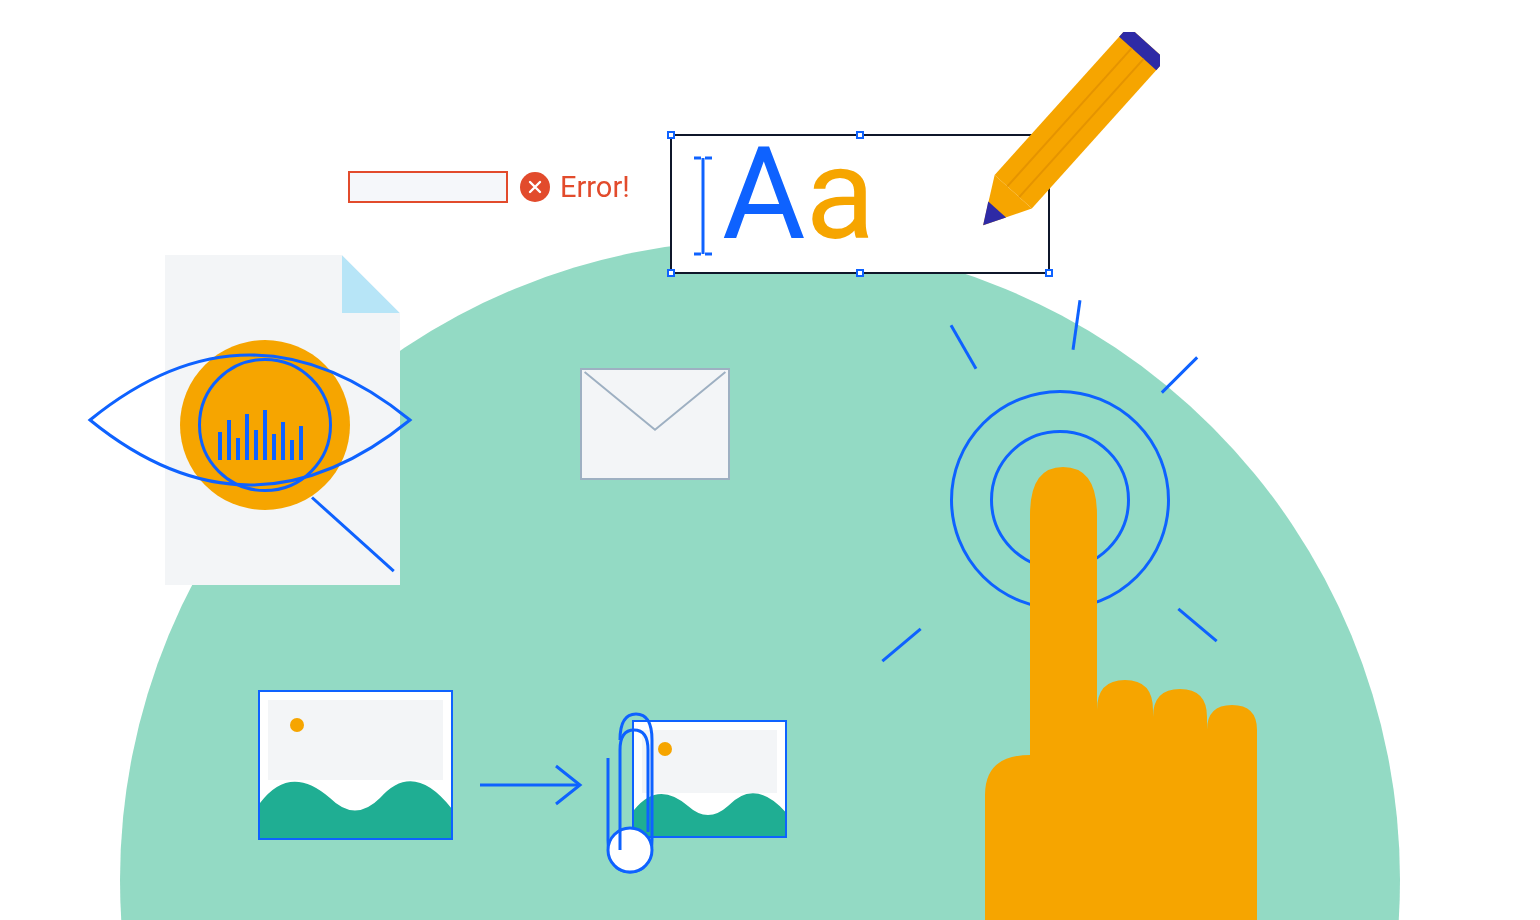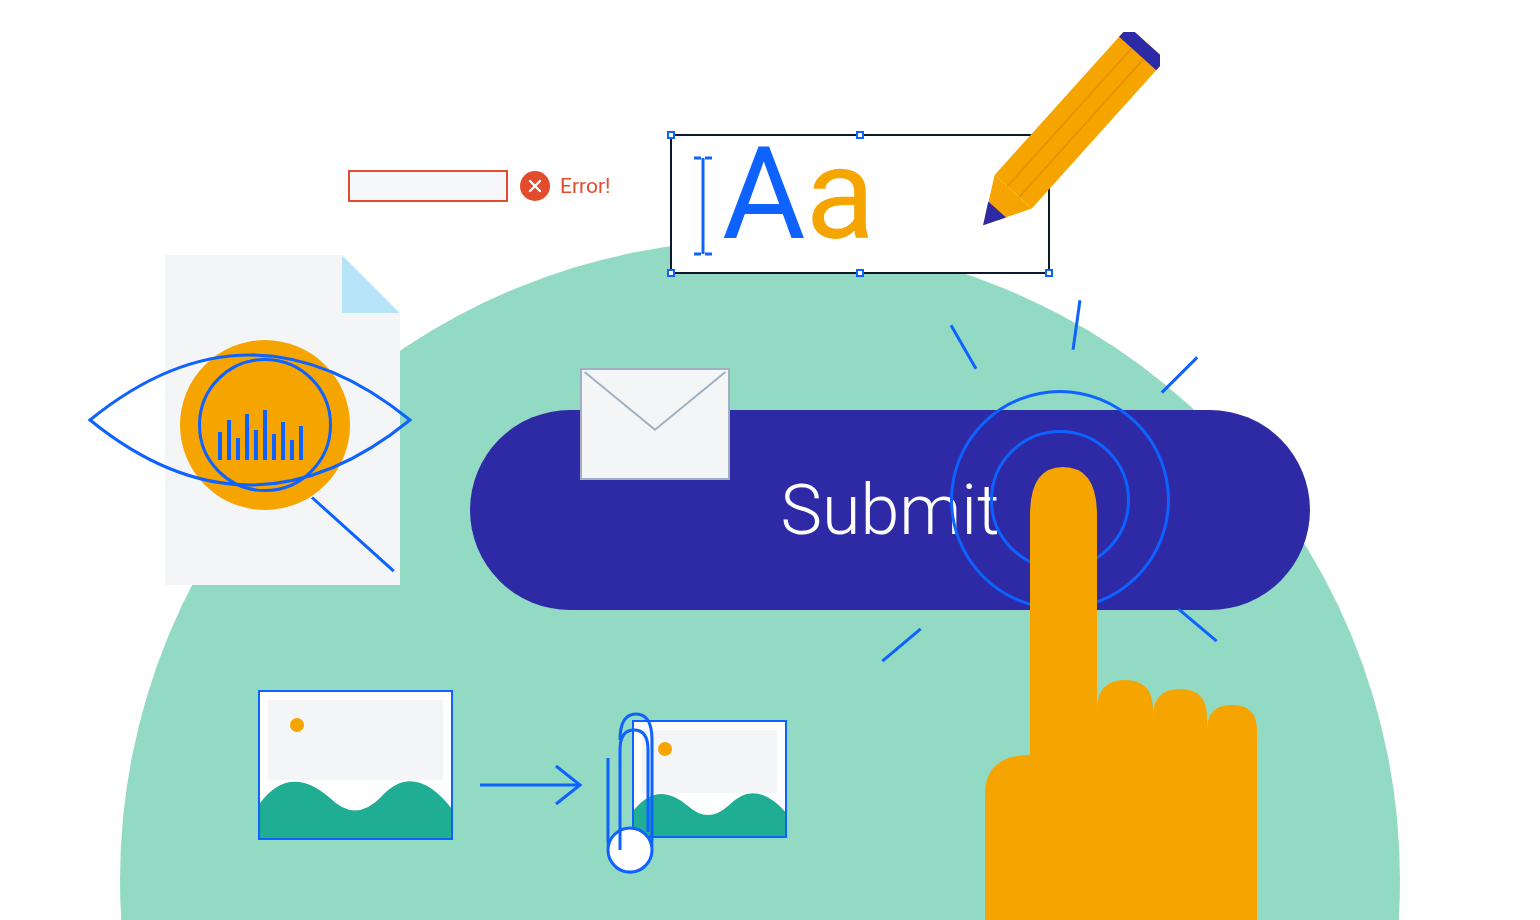--- a/index.html
+++ b/index.html
@@ -47,21 +47,21 @@
     margin-left: 12px;
     background: #e24b2c;
     border-radius: 50%;
     position: relative;
     flex: 0 0 auto;
     display:flex;align-items:center;justify-content:center;
   }
   .error-circle svg { width:16px;height:16px; }
   .error-text {
     color: #e24b2c;
-    font-size: 21px;
+    font-size: 29px;
     margin-left: 10px;
     font-weight: 400;
   }
   
   .aa-box {
     position: absolute;
     left: 670px;
     top: 134px;
     width: 380px;
     height: 140px;
@@ -256,23 +256,20 @@
     <span style="height:46px"></span>
       <span style="height:30px"></span>
       <span style="height:50px"></span>
     <span style="height:26px"></span>
       <span style="height:38px"></span>
       <span style="height:20px"></span>
     <span style="height:34px"></span>
   </div>
   <div class="mag-handle-line"></div>
 
-  <div class="submit-btn">
-    <span>Submit</span>
-  </div>
 
   <div class="envelope">
     <svg viewBox="0 0 150 112">
       <polyline points="2,2 75,62 148,2" fill="none" stroke="#9eb0c2" stroke-width="2"></polyline>
     </svg>
   </div>
 
   <div class="tap-line" style="left:962px;top:322px;transform:rotate(-30deg)"></div>
   <div class="tap-line" style="left:1075px;top:300px;transform:rotate(8deg)"></div>
   <div class="tap-line" style="left:1178px;top:350px;transform:rotate(45deg)"></div>

